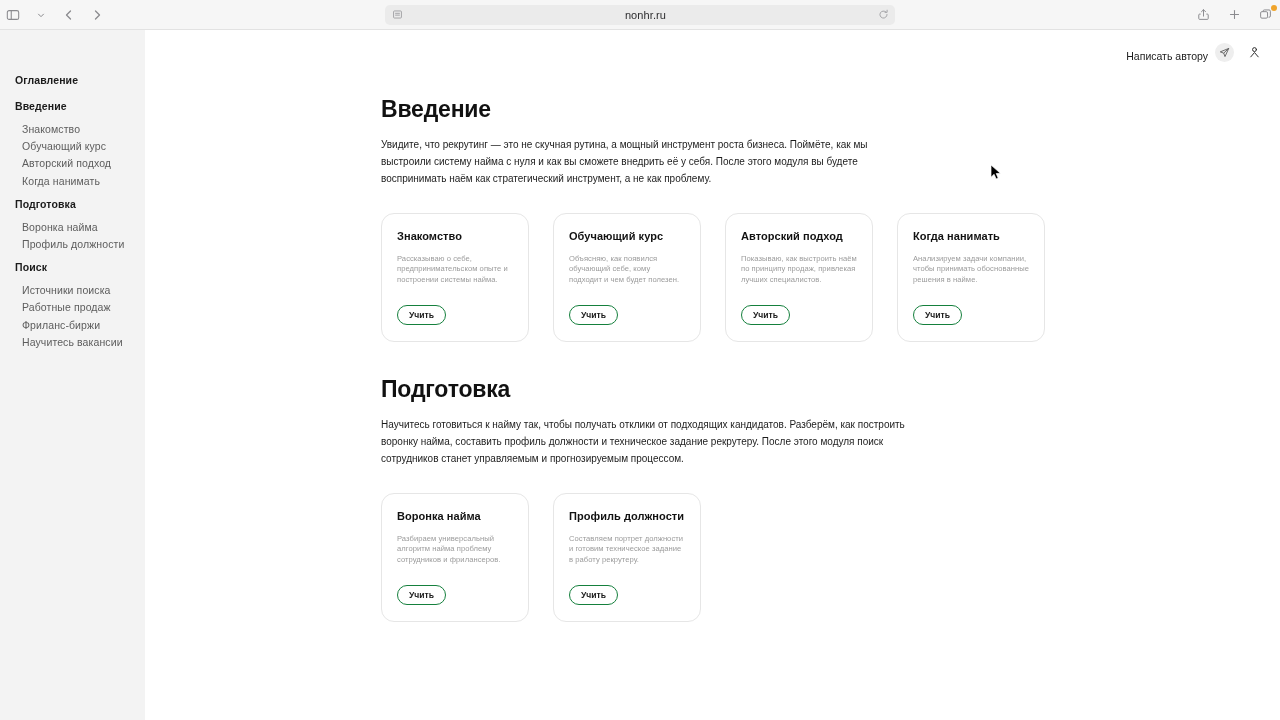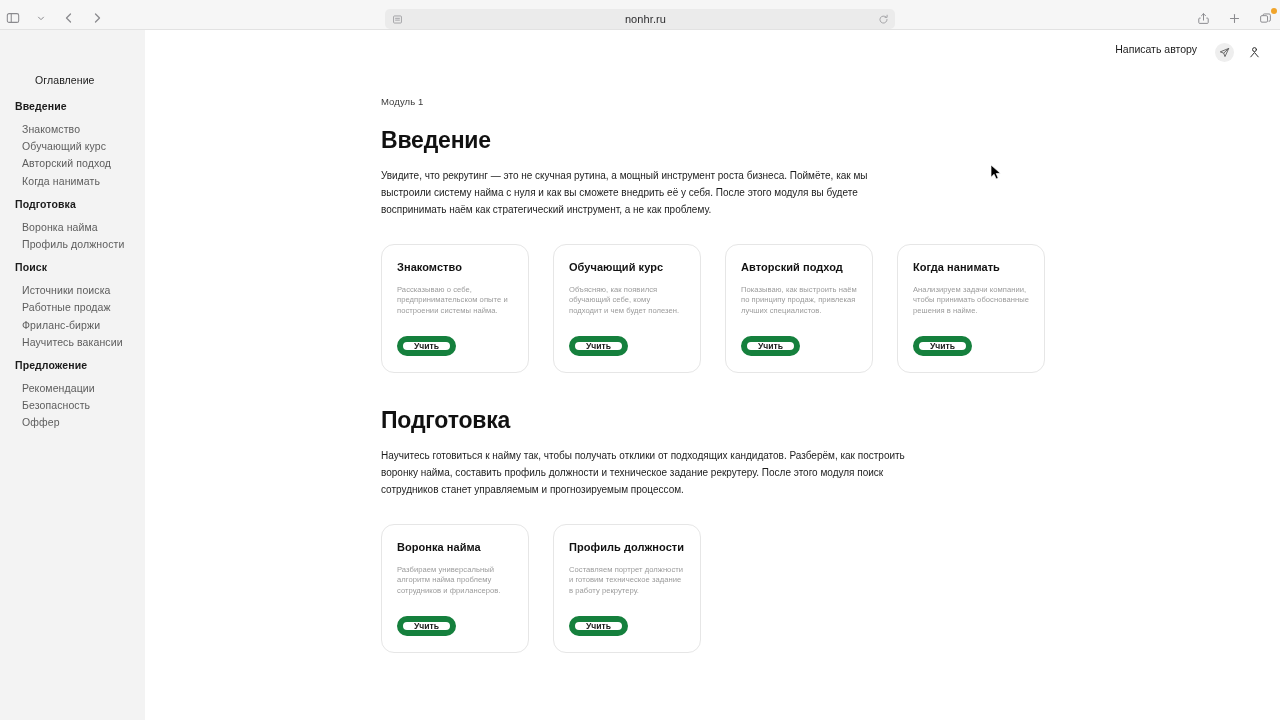--- a/index.html
+++ b/index.html
@@ -11,21 +11,21 @@
     -webkit-font-smoothing: antialiased;
   }
 
   
   .browser-bar {
     position: relative;
     height: 30px;
     background: #f6f6f6;
     border-bottom: 1px solid #e2e2e2;
     display: flex;
-    align-items: flex-end;
+    align-items: center;
     padding: 0 0;
   }
   .chrome-left { display: flex; align-items: center; gap: 2px; }
   .chrome-btn {
     width: 26px; height: 22px;
     display: flex; align-items: center; justify-content: center;
     border-radius: 5px;
     color: #8a8a8e;
     cursor: default;
   }
@@ -81,26 +81,25 @@
   .sidebar {
     width: 145px;
     flex: 0 0 145px;
     background: #f3f3f3;
     height: 690px;
     overflow: hidden;
     padding-top: 44px;
   }
   .toc-title {
     font-size: 10.5px;
-    font-weight: normal;
+    font-weight: bold;
     color: #1b1b1b;
     padding: 0 0 0 15px;
     margin-bottom: 14px;
     letter-spacing: .1px;
-    margin-left: 20px;
   }
   .nav-group { margin-bottom: 8px; }
   .nav-group-title {
     font-size: 10.5px;
     font-weight: bold;
     color: #1b1b1b;
     padding: 0 0 0 15px;
     margin-bottom: 9px;
     letter-spacing: .1px;
   }
@@ -124,22 +123,22 @@
   .main-header {
     height: 44px;
     display: flex;
     align-items: center;
     justify-content: flex-end;
     padding-right: 16px;
     gap: 10px;
   }
   .write-author {
     display: flex;
-    align-items: flex-start;
-    gap: 18px;
+    align-items: flex-end;
+    gap: 7px;
     font-size: 10.5px;
     color: #1b1b1b;
     cursor: default;
   }
   .icon-circle {
     width: 19px; height: 19px;
     border-radius: 50%;
     background: #eeeeee;
     display: flex; align-items: center; justify-content: center;
     color: #565656;
@@ -201,21 +200,21 @@
     line-height: 10.4px;
     color: #9b9b9b;
     letter-spacing: .05px;
   }
   .card-btn {
     position: absolute;
     left: 15px;
     bottom: 16px;
     height: 20px;
     padding: 0 11px;
-    border: 6px solid #15803d;
+    border: 1px solid #15803d;
     border-radius: 11px;
     background: #fff;
     font-size: 8.6px;
     font-weight: bold;
     color: #1b1b1b;
     display: flex;
     align-items: center;
     justify-content: center;
     font-family: "Liberation Sans", sans-serif;
     cursor: default;
@@ -319,26 +318,20 @@
           <div class="nav-item">Воронка найма</div>
           <div class="nav-item">Профиль должности</div>
         </div>
         <div class="nav-group">
           <div class="nav-group-title">Поиск</div>
           <div class="nav-item">Источники поиска</div>
           <div class="nav-item">Работные продаж</div>
           <div class="nav-item">Фриланс-биржи</div>
           <div class="nav-item">Научитесь вакансии</div>
         </div>
-        <div class="nav-group">
-          <div class="nav-group-title">Предложение</div>
-          <div class="nav-item">Рекомендации</div>
-          <div class="nav-item">Безопасность</div>
-          <div class="nav-item">Оффер</div>
-        </div>
       </div>
   </aside>
 
   <main class="main">
     <div class="main-header">
       <div class="write-author">
         <span>Написать автору</span>
         <span class="icon-circle">
           <svg width="11" height="11" viewBox="0 0 14 14" fill="none" stroke="currentColor" stroke-width="1.1" stroke-linejoin="round">
             <path d="M12.4 1.8 L1.6 6.2 L6 7.8 L7.6 12.2 Z"></path>
@@ -349,21 +342,20 @@
       <div class="person-btn">
         <svg width="13" height="13" viewBox="0 0 16 16" fill="none" stroke="currentColor" stroke-width="1.2" stroke-linecap="round">
           <circle cx="8" cy="4.4" r="2.4"></circle>
           <path d="M3.4 13.4 L8 8 L12.6 13.4"></path>
         </svg>
       </div>
     </div>
 
     <div class="content" id="modules">
         <section class="section first" style="margin-top: 0px;">
-          <div class="module-label">Модуль 1</div>
           <h1 class="module-title">Введение</h1>
           <p class="module-desc">Увидите, что рекрутинг — это не скучная рутина, а мощный инструмент роста бизнеса. Поймёте, как мы выстроили систему найма с нуля и как вы сможете внедрить её у себя. После этого модуля вы будете воспринимать наём как стратегический инструмент, а не как проблему.</p>
           <div class="card-row">
             <div class="card">
               <div class="card-title">Знакомство</div>
               <div class="card-desc">Рассказываю о себе, предпринимательском опыте и построении системы найма.</div>
               <button class="card-btn">Учить</button>
             </div>
             <div class="card">
               <div class="card-title">Обучающий курс</div>

